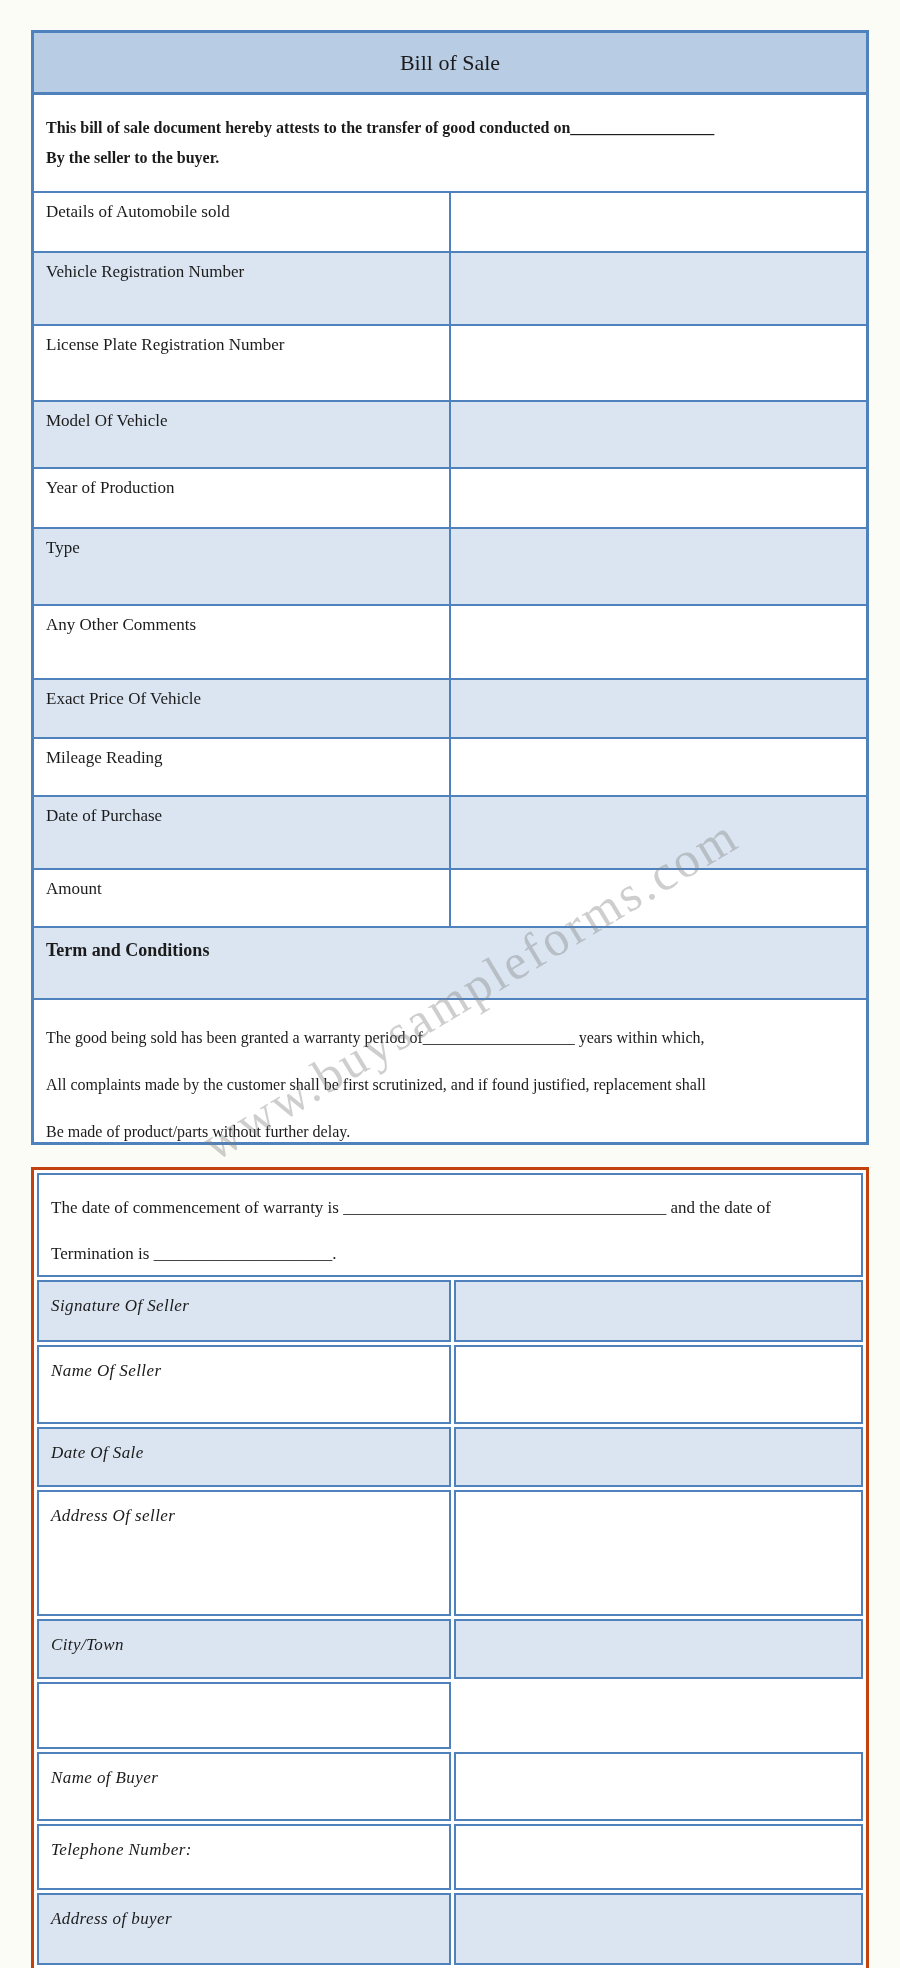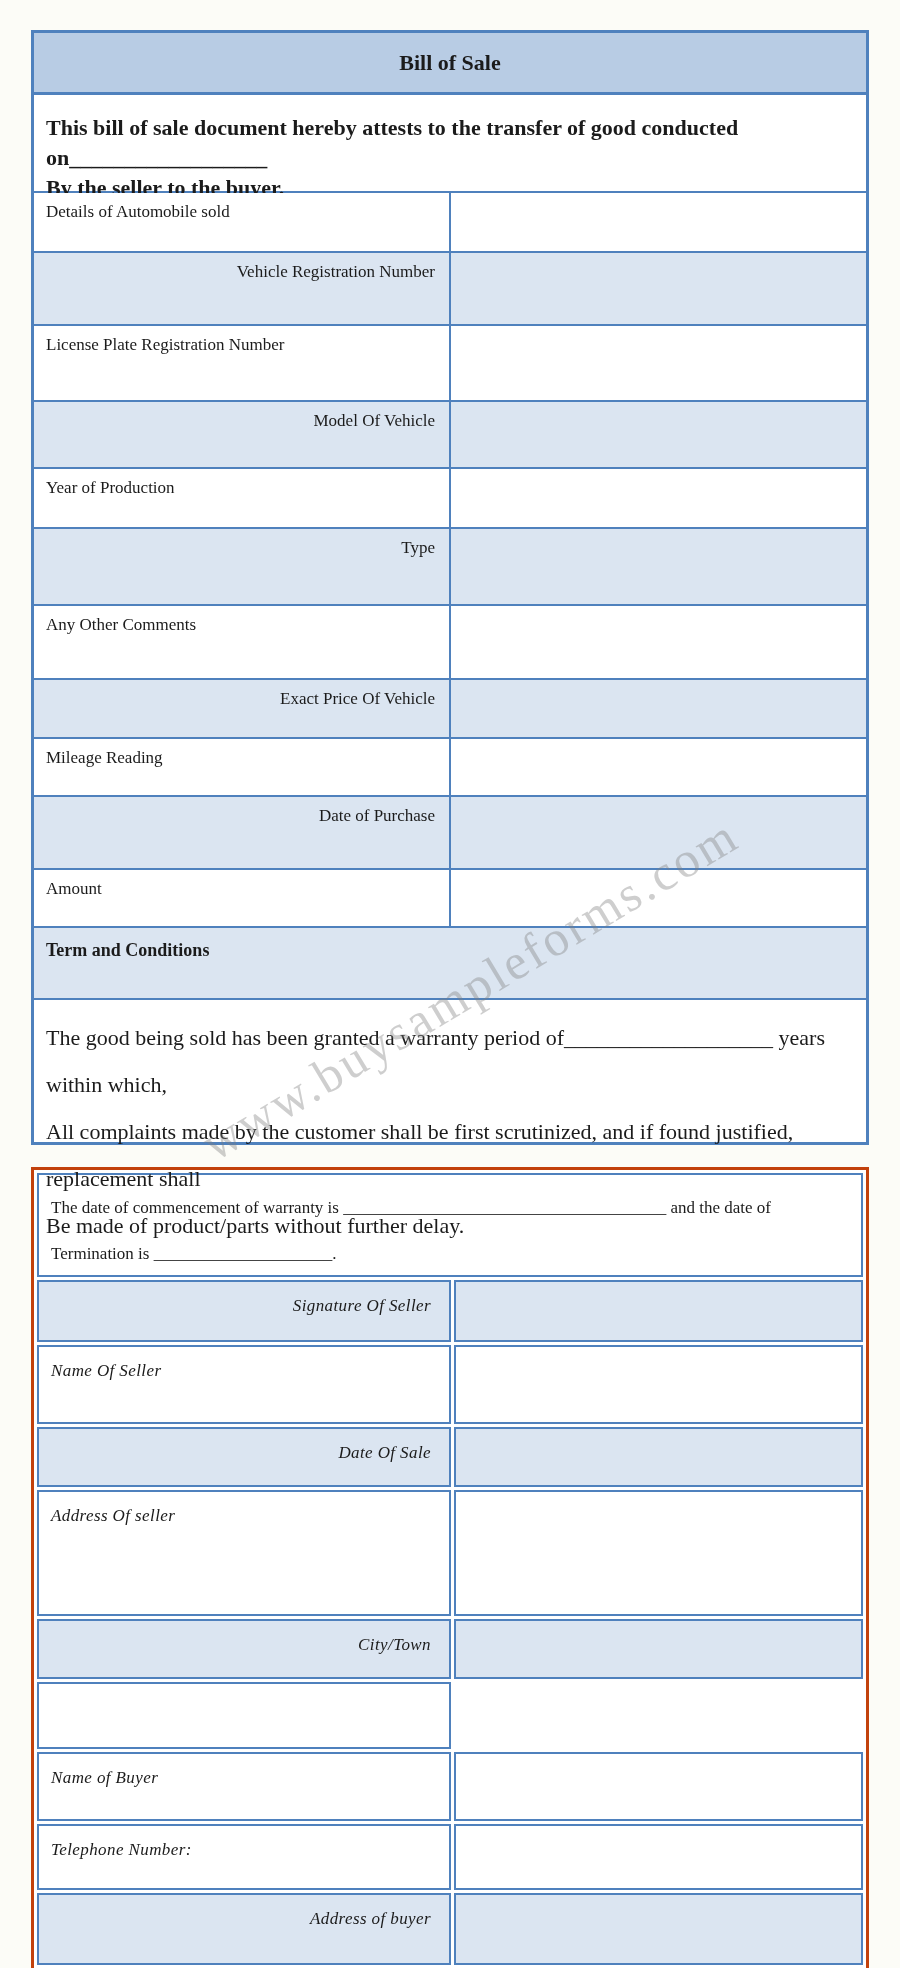--- a/index.html
+++ b/index.html
@@ -15,34 +15,34 @@
 
   
   .tbl1{
     border:3px solid #4f81bd;
     background:#fff;
   }
   .tbl1 .hdr{
     height:62px;box-sizing:border-box;
     background:#b8cce4;
     display:flex;align-items:center;justify-content:center;
-    font-weight:bold;font-size:22px;
+    font-weight:normal;font-size:22px;
     border-bottom:3px solid #4f81bd;
   }
-  .sectionfull{box-sizing:border-box;padding:18px 14px 6px 12px;font-size:22px;}
+  .sectionfull{box-sizing:border-box;padding:18px 14px 6px 12px;font-size:16px;}
   .intro{height:98px;font-weight:bold;line-height:30px;border-bottom:2px solid #4f81bd;}
   .t1row{
     display:grid;grid-template-columns:417px 1fr;
     box-sizing:border-box;
     border-bottom:2px solid #4f81bd;
   }
   .t1row:last-child{border-bottom:none;}
   .t1row .cell{box-sizing:border-box;padding:9px 14px 4px 12px;font-size:17px;}
   .t1row .label{border-right:2px solid #4f81bd;}
-  .shade{background:#dbe5f1;text-align:right;}
+  .shade{background:#dbe5f1;}
   .plain{background:#ffffff;}
   .tc-head{
     height:72px;box-sizing:border-box;background:#dbe5f1;
     border-bottom:2px solid #4f81bd;
     padding:12px 12px 0 12px;
     font-weight:bold;font-size:18px;
   }
   .warranty{height:142px;line-height:47px;padding-top:14px;background:#fff;}
 
   

